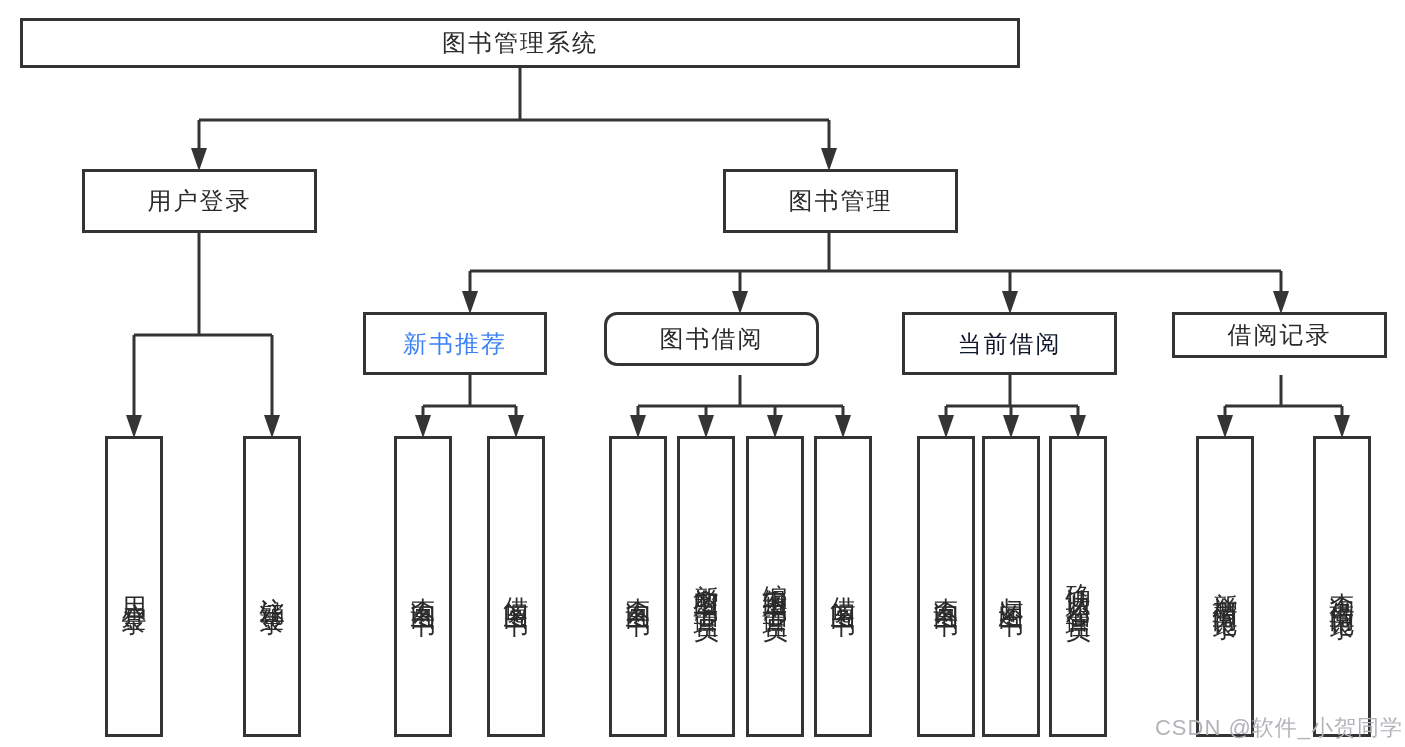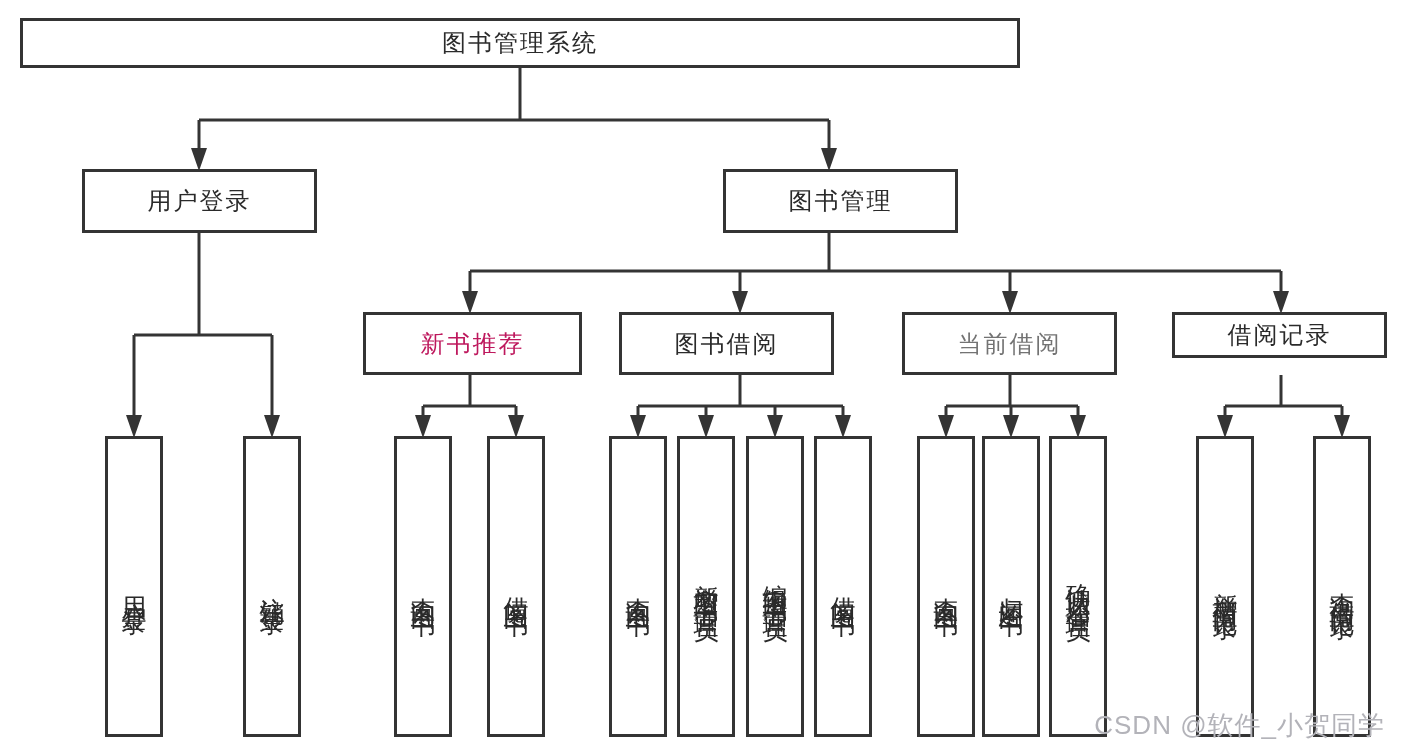--- a/index.html
+++ b/index.html
@@ -40,23 +40,23 @@
   .node.v .label {
     writing-mode: vertical-rl;
     text-orientation: mixed;
     font-size: 25px;
     letter-spacing: 5px;
     line-height: 1;
     white-space: nowrap;
   }
   .watermark {
     position: absolute;
-    right: 20px;
+    right: 2px;
     bottom: 4px;
-    font-size: 26px;
+    font-size: 22px;
     letter-spacing: 1px;
     color: #b3b3b9;
     z-index: 10;
     white-space: nowrap;
   }
 </style>
 </head>
 <body>
 
 <div class="canvas" id="canvas">
@@ -123,45 +123,45 @@
     </div>
     <div class="node v" style="left: 105px; top: 436px; width: 58px; height: 301px; border-color: rgb(52, 52, 52); color: rgb(42, 42, 42);">
       <span class="label">用户登录</span>
     </div>
     <div class="node v" style="left: 243px; top: 436px; width: 58px; height: 301px; border-color: rgb(52, 52, 52); color: rgb(42, 42, 42);">
       <span class="label">注销登录</span>
     </div>
     <div class="node h" style="left: 711px; top: 169px; width: 235px; height: 64px; border-color: rgb(52, 52, 52); color: rgb(42, 42, 42); margin-left: 12px;">
       <span class="label">图书管理</span>
     </div>
-    <div class="node h" style="left: 363px; top: 312px; width: 219px; height: 63px; border-color: rgb(52, 52, 52); color: #be185d;">
+    <div class="node h" style="left: 363px; top: 312px; width: 184px; height: 63px; border-color: rgb(52, 52, 52); color: #3b82f6;">
       <span class="label">新书推荐</span>
     </div>
     <div class="node v" style="left: 394px; top: 436px; width: 58px; height: 301px; border-color: rgb(52, 52, 52); color: rgb(42, 42, 42);">
       <span class="label">查询图书</span>
     </div>
     <div class="node v" style="left: 487px; top: 436px; width: 58px; height: 301px; border-color: rgb(52, 52, 52); color: rgb(42, 42, 42);">
       <span class="label">借阅图书</span>
     </div>
-    <div class="node h" style="left: 619px; top: 312px; width: 215px; height: 63px; border-color: rgb(52, 52, 52); color: rgb(42, 42, 42);">
+    <div class="node h" style="left: 604px; top: 312px; width: 215px; height: 54px; border-color: rgb(52, 52, 52); color: rgb(42, 42, 42); border-radius: 13px;">
       <span class="label">图书借阅</span>
     </div>
     <div class="node v" style="left: 609px; top: 436px; width: 58px; height: 301px; border-color: rgb(52, 52, 52); color: rgb(42, 42, 42);">
       <span class="label">查询图书</span>
     </div>
     <div class="node v" style="left: 677px; top: 436px; width: 58px; height: 301px; border-color: rgb(52, 52, 52); color: rgb(42, 42, 42);">
       <span class="label">新增图书（管理员）</span>
     </div>
     <div class="node v" style="left: 746px; top: 436px; width: 58px; height: 301px; border-color: rgb(52, 52, 52); color: rgb(42, 42, 42);">
       <span class="label">编辑图书（管理员）</span>
     </div>
     <div class="node v" style="left: 814px; top: 436px; width: 58px; height: 301px; border-color: rgb(52, 52, 52); color: rgb(42, 42, 42);">
       <span class="label">借阅图书</span>
     </div>
-    <div class="node h" style="left: 902px; top: 312px; width: 215px; height: 63px; border-color: rgb(52, 52, 52); color: #737373;">
+    <div class="node h" style="left: 902px; top: 312px; width: 215px; height: 63px; border-color: rgb(52, 52, 52); color: #0f172a;">
       <span class="label">当前借阅</span>
     </div>
     <div class="node v" style="left: 917px; top: 436px; width: 58px; height: 301px; border-color: rgb(52, 52, 52); color: rgb(42, 42, 42);">
       <span class="label">查询图书</span>
     </div>
     <div class="node v" style="left: 982px; top: 436px; width: 58px; height: 301px; border-color: rgb(52, 52, 52); color: rgb(42, 42, 42);">
       <span class="label">归还图书</span>
     </div>
     <div class="node v" style="left: 1049px; top: 436px; width: 58px; height: 301px; border-color: rgb(52, 52, 52); color: rgb(42, 42, 42);">
       <span class="label">确认归还（管理员）</span>

